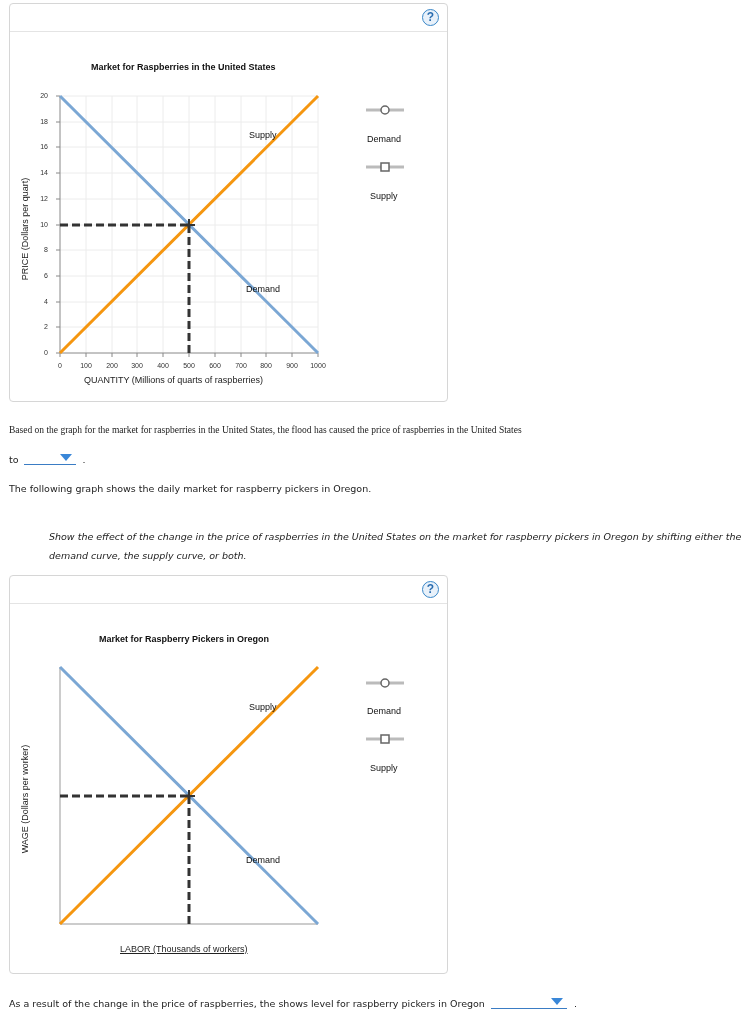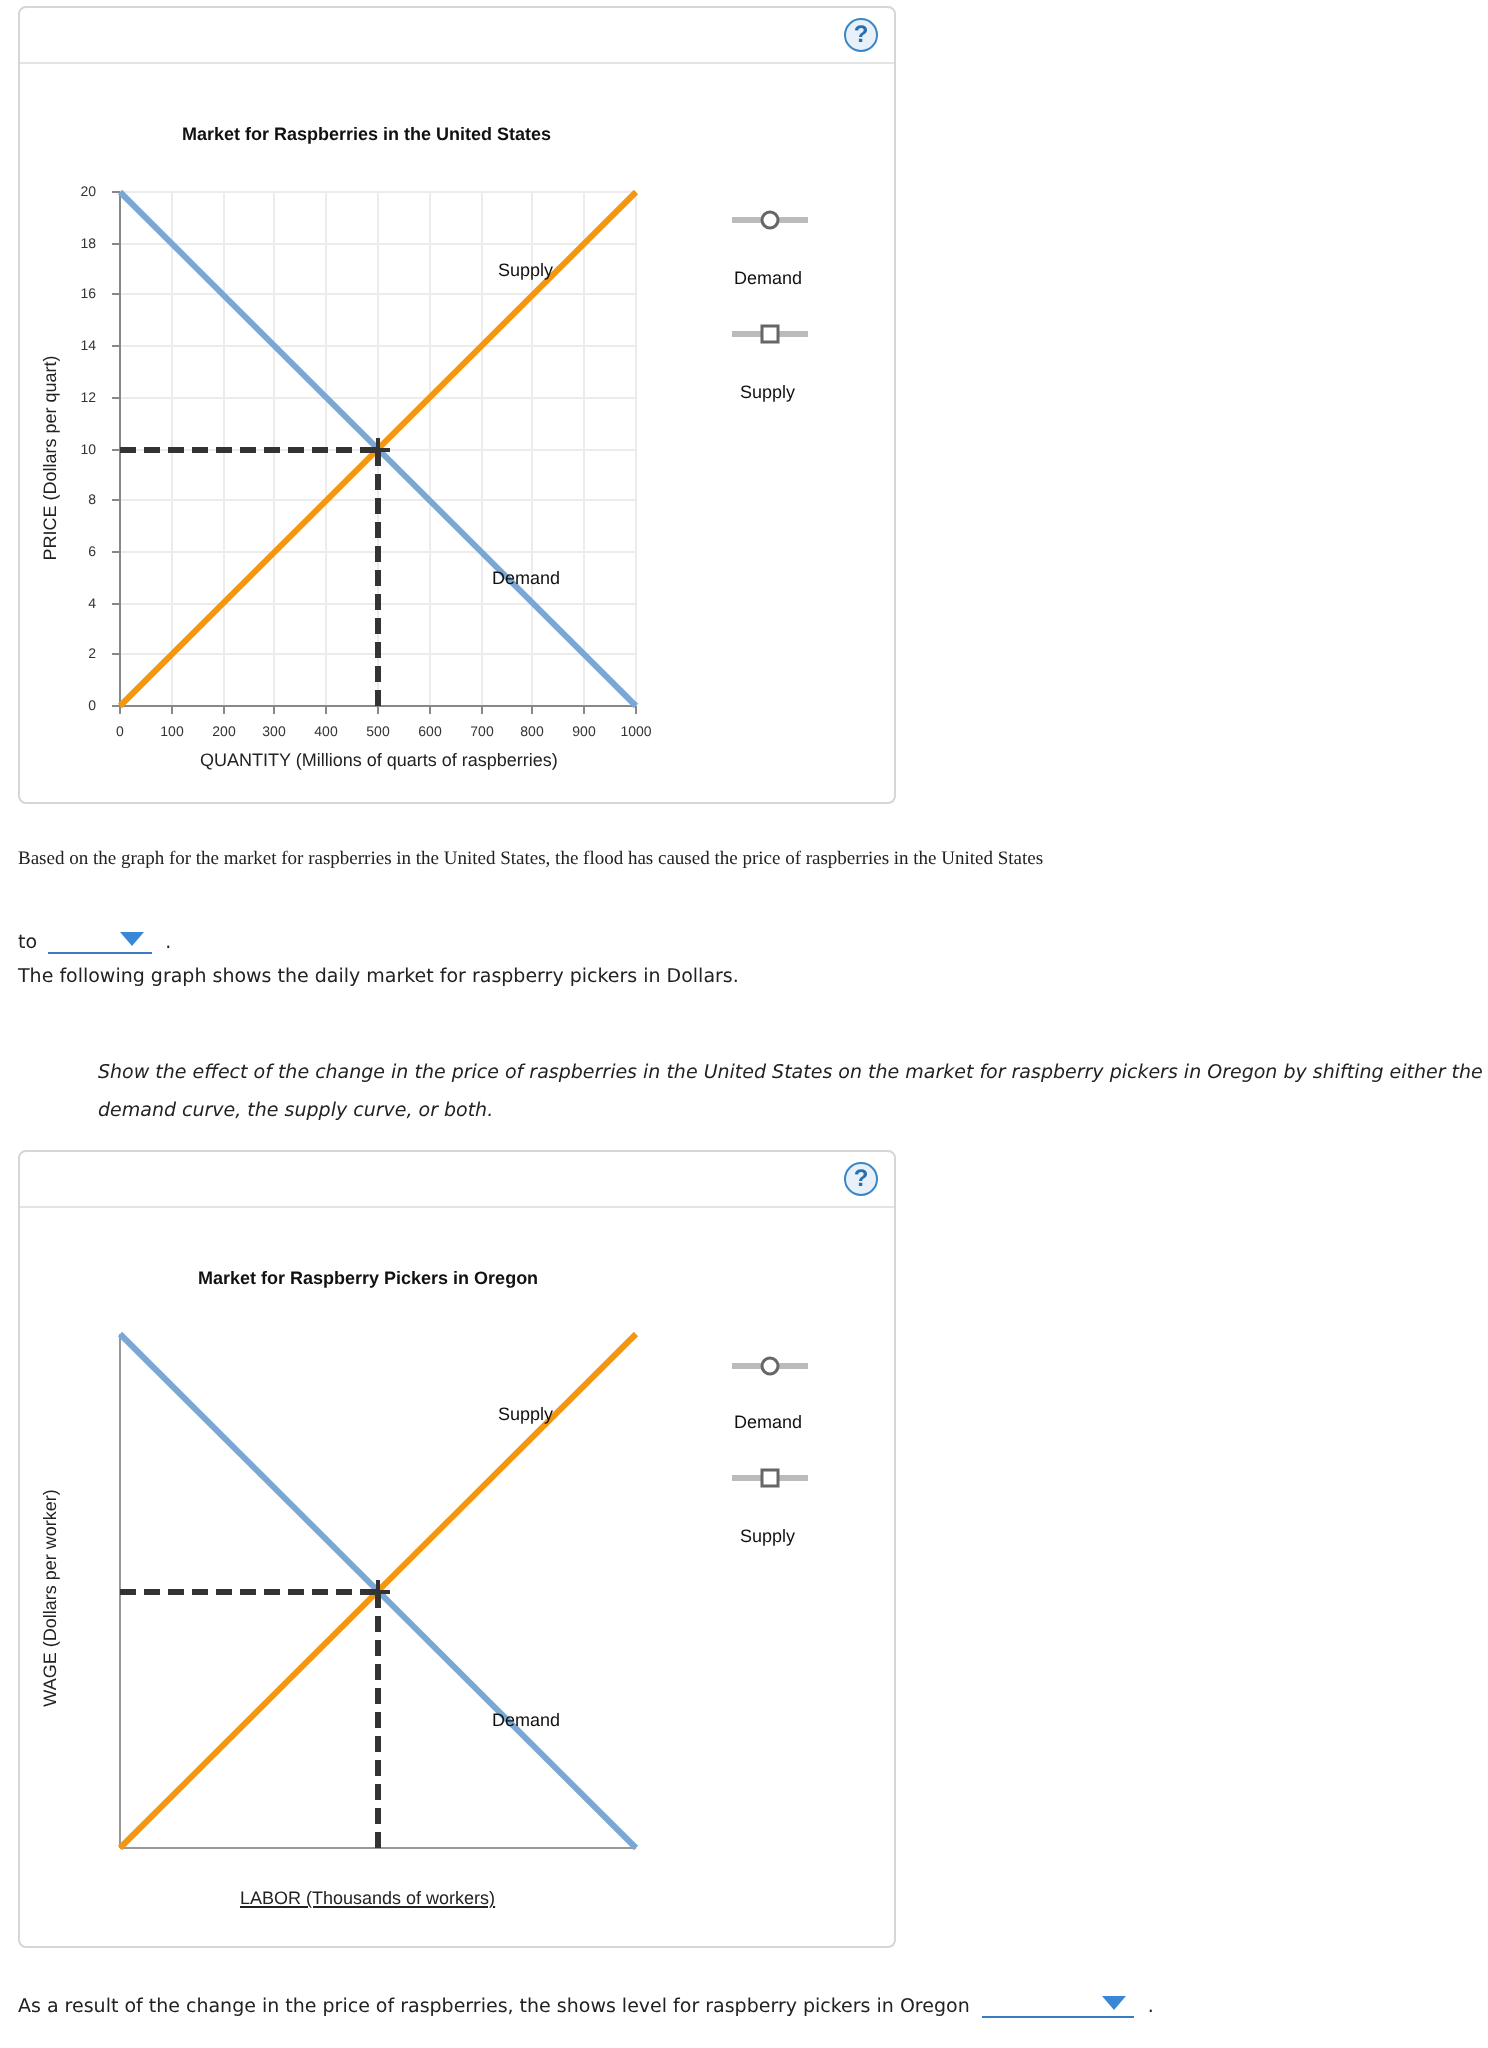--- a/index.html
+++ b/index.html
@@ -141,45 +141,45 @@
       <line x1="188" y1="224" x2="188" y2="352"></line>
     </g>
     <g stroke="#333" stroke-width="2">
       <line x1="182" y1="224" x2="194" y2="224"></line>
       <line x1="188" y1="218" x2="188" y2="230"></line>
     </g>
     <text class="curve-label" x="248" y="137">Supply</text>
     <text class="curve-label" x="245" y="291">Demand</text>
   </svg>
 
-  <div class="axis-label-x" style="left:90px; top:371px;">QUANTITY (Millions of quarts of raspberries)</div>
+  <div class="axis-label-x" style="left:74px; top:371px;">QUANTITY (Millions of quarts of raspberries)</div>
 
   <svg class="legend-tool" style="left:355px; top:100px;" width="40" height="12">
     <line x1="1" y1="6" x2="39" y2="6" stroke="#bbb" stroke-width="3"></line>
     <circle cx="20" cy="6" r="4" fill="#fff" stroke="#666" stroke-width="1.5"></circle>
   </svg>
   <div class="legend-label" style="left:357px; top:130px;">Demand</div>
   <svg class="legend-tool" style="left:355px; top:157px;" width="40" height="12">
     <line x1="1" y1="6" x2="39" y2="6" stroke="#bbb" stroke-width="3"></line>
     <rect x="16" y="2" width="8" height="8" fill="#fff" stroke="#666" stroke-width="1.5"></rect>
   </svg>
   <div class="legend-label" style="left:360px; top:187px;">Supply</div>
 </div>
 
 <div class="para" style="top:425px;font-family:Liberation Serif, serif;">Based on the graph for the market for raspberries in the United States, the flood has caused the price of raspberries in the United States</div>
-<div class="para" style="top:464px;">
+<div class="para" style="top:452px;">
   <span>to</span>
   <span class="dropdown" style="width:52px; margin-left:2px;">
     <span></span>
     <span class="arrow"></span>
   </span>
   <span style="margin-left:4px;">.</span>
 </div>
 
-<div class="para" style="top:483px;">The following graph shows the daily market for raspberry pickers in Dollars.</div>
+<div class="para" style="top:483px;">The following graph shows the daily market for raspberry pickers in Oregon.</div>
 
 <div class="para italic" style="top:531px;">Show the effect of the change in the price of raspberries in the United States on the market for raspberry pickers in Oregon by shifting either the</div>
 <div class="para italic" style="top:550px;">demand curve, the supply curve, or both.</div>
 
 <div class="panel" style="top:575px; height:397px;">
   <div class="panel-header">
     <div class="help-icon">?</div>
   </div>
 
   <div class="chart-title" style="left:89px; top:58px;text-align:center;">Market for Raspberry Pickers in Oregon</div>

